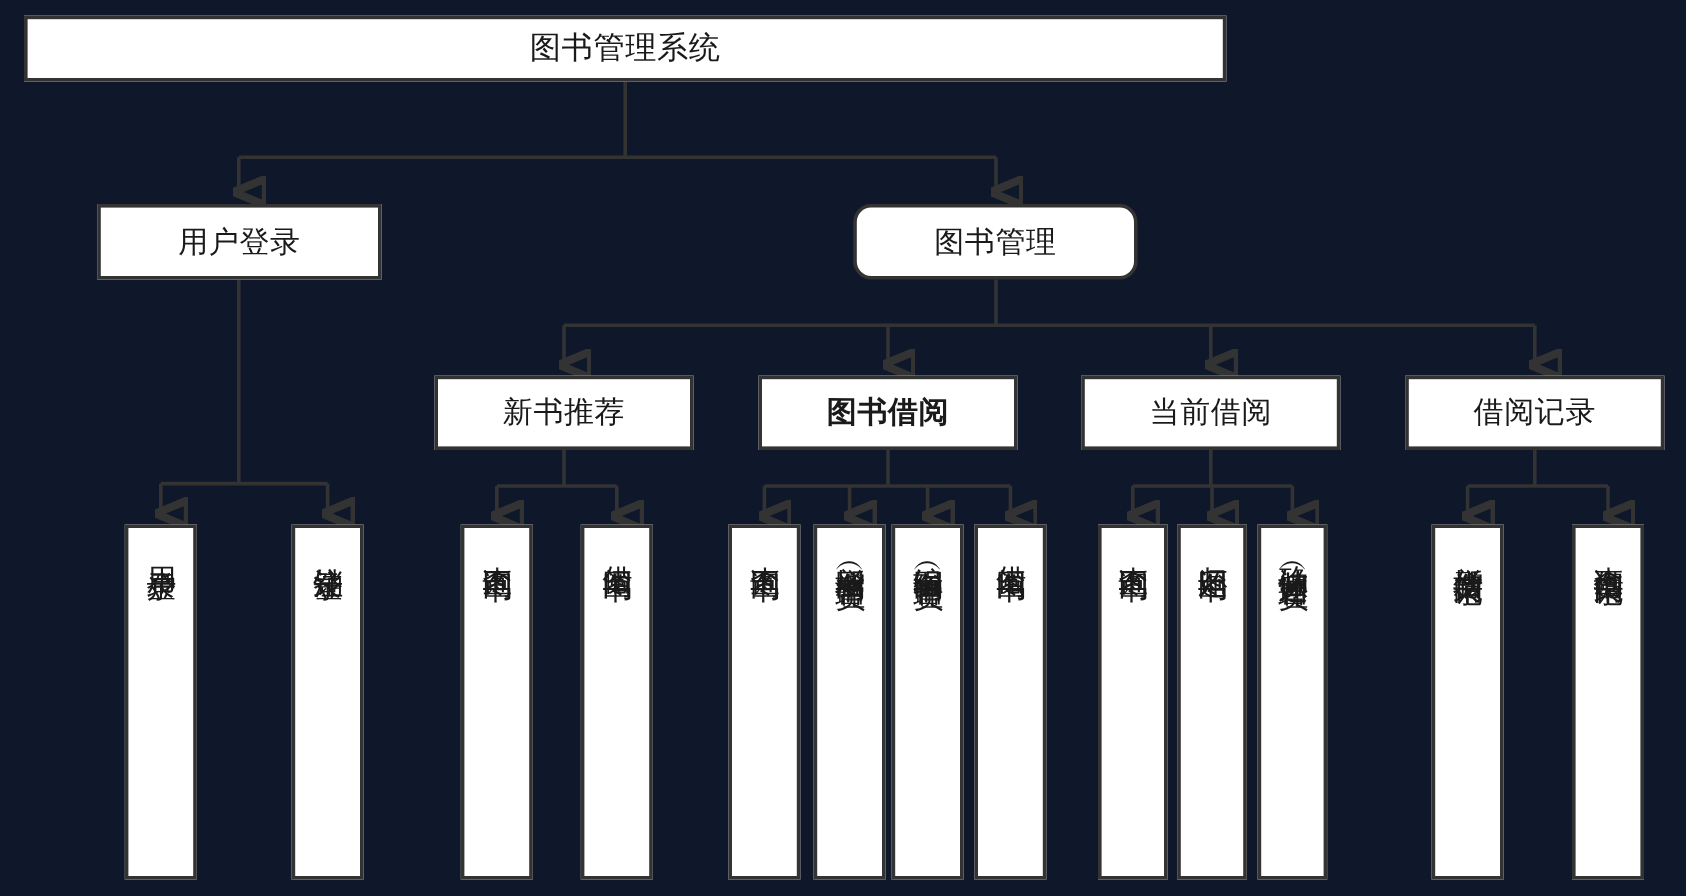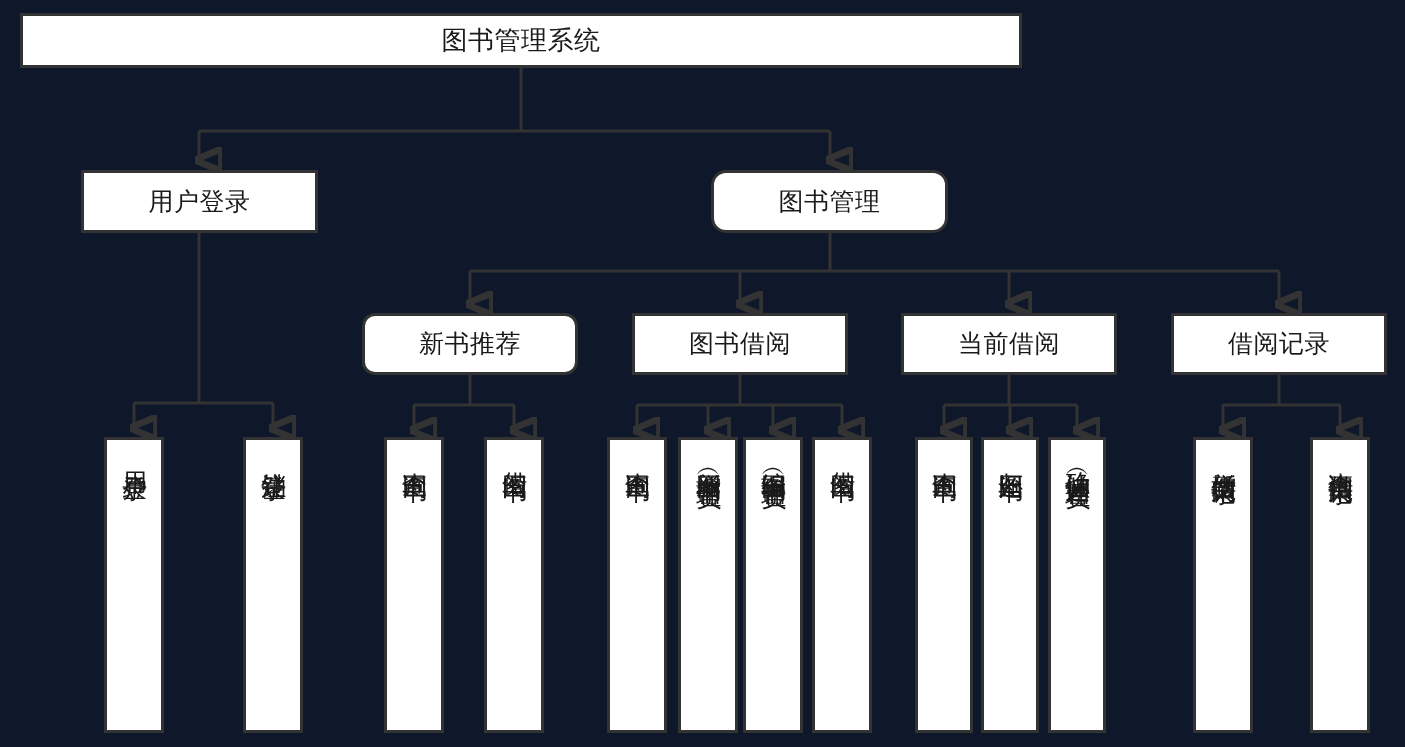--- a/index.html
+++ b/index.html
@@ -133,24 +133,24 @@
     <span class="label">图书管理系统</span>
   </div>
 
   <div class="node h" style="left:81px; top:170px; width:237px; height:63px;">
     <span class="label">用户登录</span>
   </div>
   <div class="node h" style="left:711px; top:170px; width:237px; height:63px;border-radius:15px;">
     <span class="label">图书管理</span>
   </div>
 
-  <div class="node h" style="left:362px; top:313px; width:216px; height:62px;border-radius:13px;">
+  <div class="node h" style="left:362px; top:313px; width:216px; height:62px;">
     <span class="label">新书推荐</span>
   </div>
-  <div class="node h" style="left:632px; top:313px; width:216px; height:62px;">
+  <div class="node h" style="left:632px; top:313px; width:216px; height:62px;font-weight:bold;">
     <span class="label">图书借阅</span>
   </div>
   <div class="node h" style="left:901px; top:313px; width:216px; height:62px;">
     <span class="label">当前借阅</span>
   </div>
   <div class="node h" style="left:1171px; top:313px; width:216px; height:62px;">
     <span class="label">借阅记录</span>
   </div>
 
   <div class="node v" style="left:104px; top:437px; width:60px; height:296px;">

